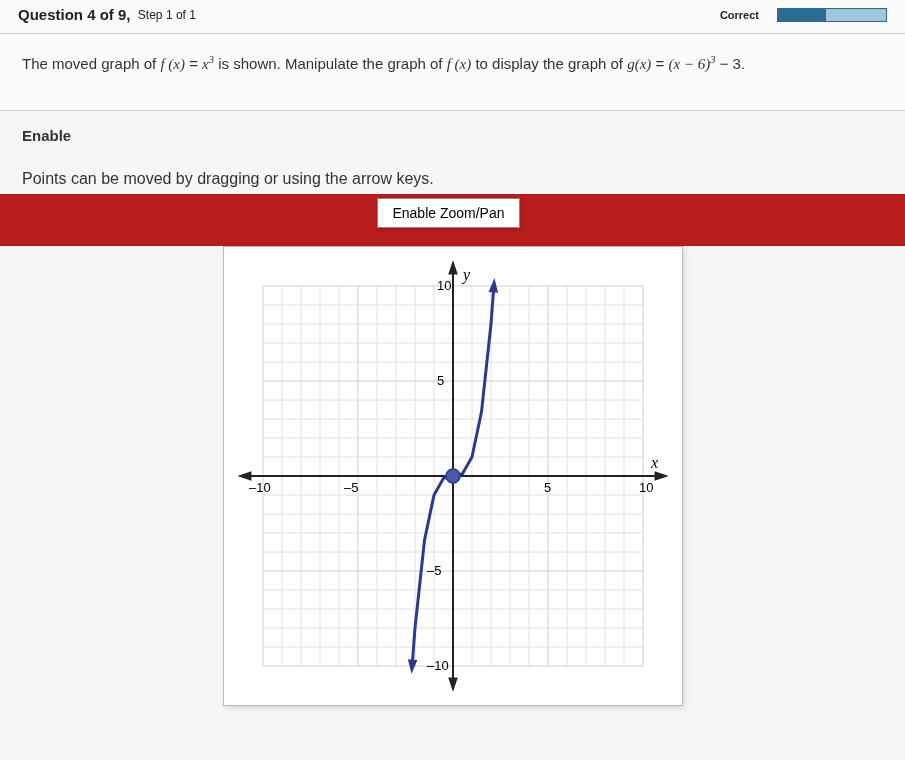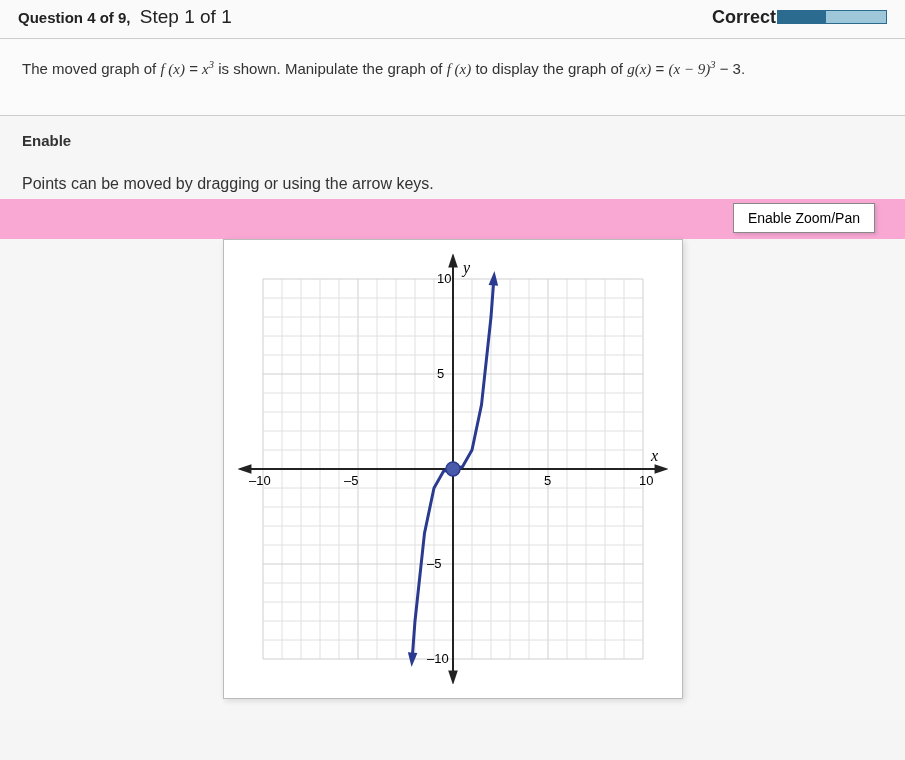--- a/index.html
+++ b/index.html
@@ -12,23 +12,23 @@
     overflow: hidden;
   }
   .header-row {
     display: flex;
     align-items: center;
     padding: 6px 18px 10px 18px;
     border-bottom: 1px solid #ccc;
     background: #fafafa;
   }
   .question-label { font-weight: 700; font-size: 15px; color: #222; }
-  .step-label { font-weight: 400; font-size: 19px; color: #222; margin-left: 4px; }
+  .step-label { font-weight: 400; font-size: 12px; color: #222; margin-left: 4px; }
   .spacer { flex: 1; }
-  .correct-label { font-size: 18px; font-weight: 600; color: #222; margin-right: 1px; }
+  .correct-label { font-size: 11px; font-weight: 600; color: #222; margin-right: 18px; }
   .progress-bar { width: 110px; height: 14px; border: 1px solid #2b6b8f; background: #9ec8da; }
   .progress-fill { height: 100%; background: #2a6b8f; width: 44%; }
 
   .prompt-area {
     padding: 18px 22px 34px 22px;
     border-bottom: 1px solid #ccc;
     background: #fbfbfb;
     font-size: 15px;
     line-height: 1.5;
   }
@@ -44,23 +44,23 @@
 
   .hint-row {
     padding: 18px 22px 6px 22px;
     font-size: 16px;
     color: #333;
     background: #f6f6f6;
   }
 
   .toolbar-row {
     display: flex;
-    justify-content: flex-end;
-    padding: 4px 30px 6px 22px;
-    background: #f9a8d4;
+    justify-content: center;
+    padding: 4px 30px 18px 22px;
+    background: #b91c1c;
   }
   .zoom-btn {
     border: 1px solid #888;
     background: #fff;
     padding: 6px 14px;
     font-size: 14px;
     cursor: pointer;
     box-shadow: 2px 2px 4px rgba(0,0,0,0.12);
   }
 
@@ -94,21 +94,21 @@
   <span class="question-label">Question 4 of 9,</span>
   <span class="step-label">&nbsp;<span>Step 1 of 1</span></span>
   <div class="spacer"></div>
   <span class="correct-label">Correct</span>
   <div class="progress-bar">
       <div class="progress-fill"></div>
     </div>
 </div>
 
 <div class="prompt-area">
-  <span>The moved graph of </span><span class="math">f (x)</span><span> = </span><span class="math">x</span><sup class="math">3</sup><span> is shown. Manipulate the graph of </span><span class="math">f (x)</span><span> to display the graph of </span><span class="math">g(x)</span><span> = </span><span class="math">(x − 9)</span><sup class="math">3</sup><span> − 3.</span>
+  <span>The moved graph of </span><span class="math">f (x)</span><span> = </span><span class="math">x</span><sup class="math">3</sup><span> is shown. Manipulate the graph of </span><span class="math">f (x)</span><span> to display the graph of </span><span class="math">g(x)</span><span> = </span><span class="math">(x − 6)</span><sup class="math">3</sup><span> − 3.</span>
 </div>
 
 <div class="answer-header">Enable</div>
 
 <div class="hint-row">Points can be moved by dragging or using the arrow keys.</div>
 
 <div class="toolbar-row">
   <button class="zoom-btn">Enable Zoom/Pan</button>
 </div>
 

